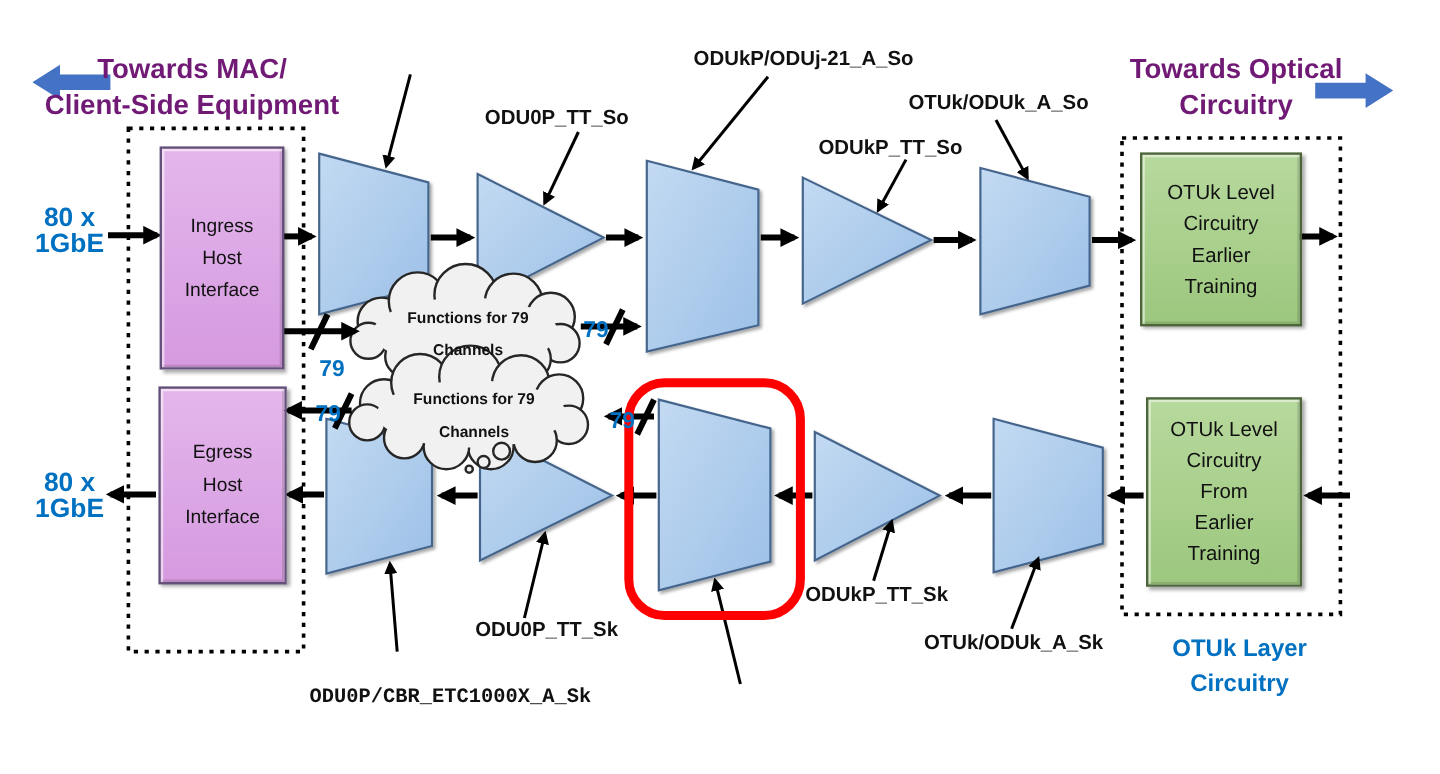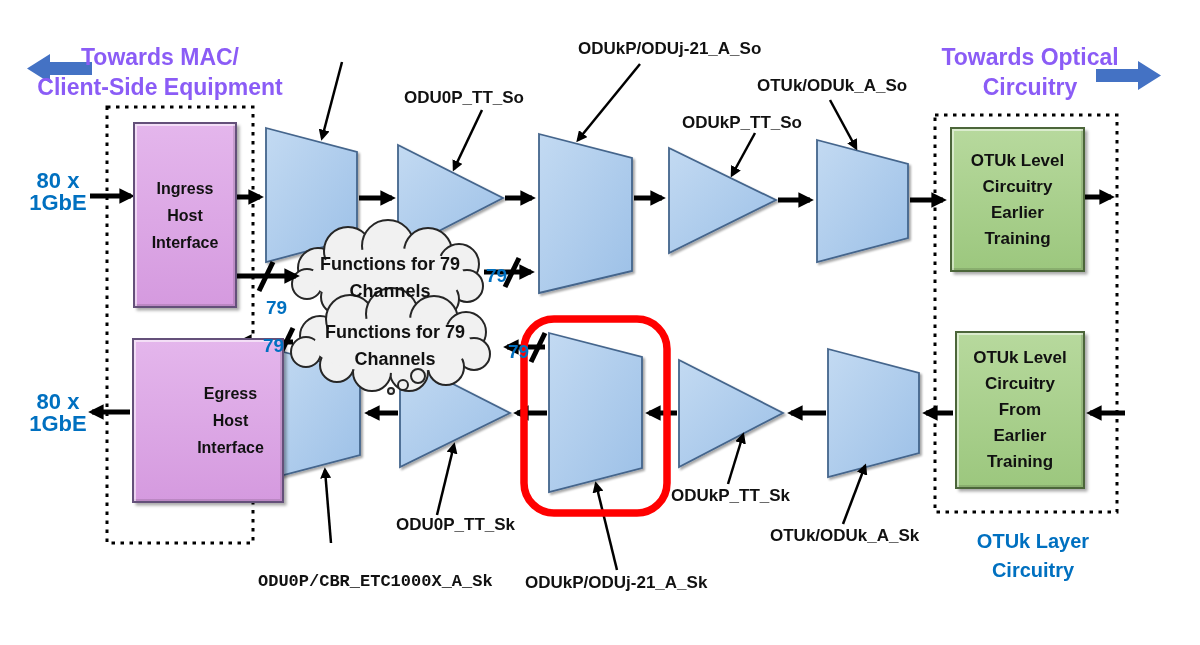--- a/index.html
+++ b/index.html
@@ -1,28 +1,28 @@
 <!DOCTYPE html>
 <html><head>
 <meta charset="utf-8">
 <style>
   html,body{margin:0;padding:0;background:#fff;}
   #stage{position:relative;width:1200px;height:645px;background:#ffffff;overflow:hidden;
          font-family:"Liberation Sans",sans-serif;}
   #layer-svg{position:absolute;left:0;top:0;z-index:1;}
   .txt{position:absolute;z-index:3;font-weight:bold;color:#111;white-space:pre-line;}
   .fn{font-size:17px;white-space:nowrap;letter-spacing:0px;}
-  .hdr{font-size:23px;line-height:30px;text-align:center;color:#8b5cf6;}
+  .hdr{font-size:23px;line-height:30px;text-align:center;color:#701a75;}
   .blue{color:#0070C0;}
   .port{font-size:22px;line-height:22px;text-align:center;}
   .grp{font-size:20px;line-height:29px;text-align:center;}
   .cnt{font-size:19px;margin-top:16px;}
-  .cloudtxt{font-size:18px;line-height:27px;text-align:center;z-index:3;}
+  .cloudtxt{font-size:13px;line-height:27px;text-align:center;z-index:3;}
   .box{position:absolute;z-index:2;display:flex;align-items:center;justify-content:center;
-       text-align:center;font-weight:bold;color:#111;white-space:pre-line;}
+       text-align:center;font-weight:normal;color:#111;white-space:pre-line;}
   .purple{background:linear-gradient(180deg,#E4B6EC,#D59ADF);border:2px solid #64507A;
        box-shadow:inset 2px 2px 0 rgba(255,255,255,.55), inset -2px -2px 0 rgba(0,0,0,.12),
        2.5px 2.5px 3px rgba(0,0,0,.35);font-size:16px;line-height:27px;}
   .green{background:linear-gradient(180deg,#B7D99D,#9CC77E);border:2px solid #4C663A;
        box-shadow:inset 2px 2px 0 rgba(255,255,255,.5), inset -2px -2px 0 rgba(0,0,0,.12),
        2.5px 2.5px 3px rgba(0,0,0,.35);font-size:17px;line-height:26px;}
 </style>
 </head>
 <body>
 
@@ -136,21 +136,21 @@
 
     <polygon points="92,62 50,62 50,54 27,68.5 50,83 50,75 92,75" fill="#4472C4"></polygon>
     <polygon points="1096,69 1138,69 1138,61 1161,75.5 1138,90 1138,82 1096,82" fill="#4472C4"></polygon>
 
     <rect x="524" y="319" width="143" height="194" rx="30" fill="none" stroke="#FF0000" stroke-width="7.5"></rect>
   </svg>
 
   <div class="box purple" style="left:133px;top:122px;width:100px;height:182px;">Ingress
 Host
 Interface</div>
-  <div class="box purple" style="left:132px;top:338px;width:103px;height:161px;padding-left:45px;">Egress
+  <div class="box purple" style="left:132px;top:322px;width:103px;height:161px;">Egress
 Host
 Interface</div>
   <div class="box green" style="left:950px;top:127px;width:131px;height:141px;">OTUk Level
 Circuitry
 Earlier
 Training</div>
   <div class="box green" style="left:955px;top:331px;width:126px;height:154px;">OTUk Level
 Circuitry
 From
 Earlier
@@ -168,21 +168,20 @@
   <div class="txt grp blue" style="left:963px;top:527px;width:140px;">OTUk Layer
 Circuitry</div>
 
   <div class="txt fn" style="left:404px;top:88px;">ODU0P_TT_So</div>
   <div class="txt fn" style="left:578px;top:39px;">ODUkP/ODUj-21_A_So</div>
   <div class="txt fn" style="left:682px;top:113px;">ODUkP_TT_So</div>
   <div class="txt fn" style="left:757px;top:76px;">OTUk/ODUk_A_So</div>
 
   <div class="txt fn" style="left:258px;top:572px;font-family:Liberation Mono, monospace;">ODU0P/CBR_ETC1000X_A_Sk</div>
   <div class="txt fn" style="left:396px;top:515px;">ODU0P_TT_Sk</div>
-  <div class="txt fn" style="left:525px;top:573px;">ODUkP/ODUj-21_A_Sk</div>
   <div class="txt fn" style="left:671px;top:486px;">ODUkP_TT_Sk</div>
   <div class="txt fn" style="left:770px;top:526px;">OTUk/ODUk_A_Sk</div>
 
   <div class="txt cloudtxt" style="left:308px;top:251px;width:164px;">Functions for 79
 Channels</div>
   <div class="txt cloudtxt" style="left:311px;top:319px;width:168px;">Functions for 79
 Channels</div>
 
   <div class="txt cnt blue" style="left:266px;top:281px;">79</div>
   <div class="txt cnt blue" style="left:486px;top:249px;">79</div>

